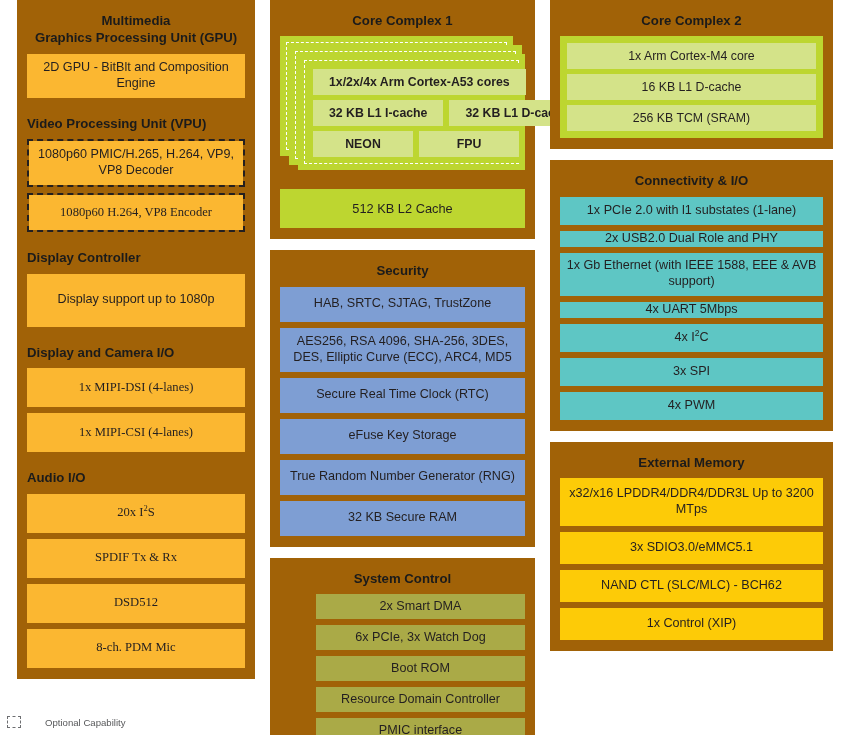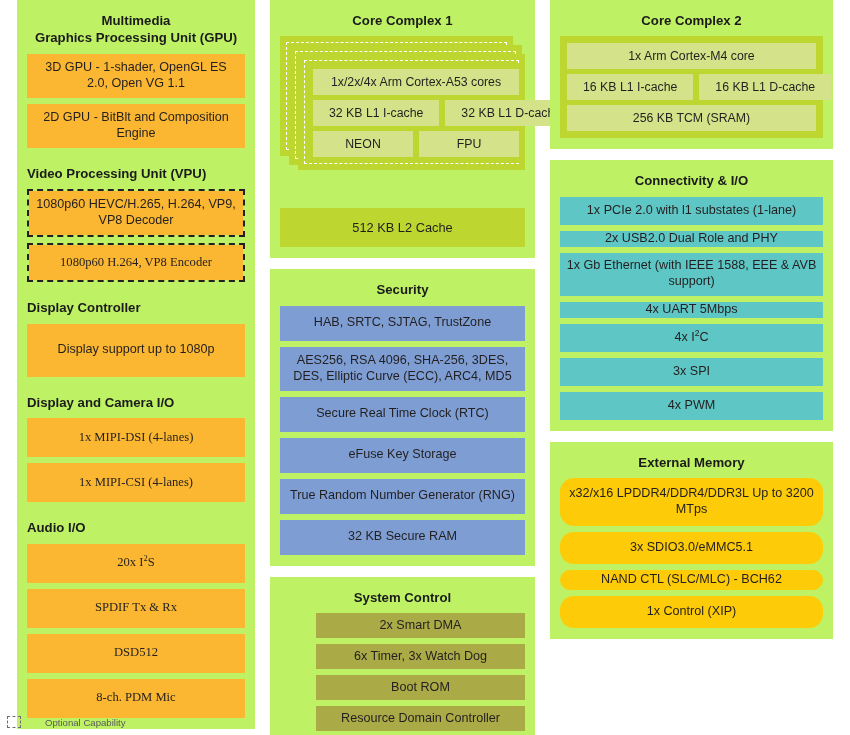--- a/index.html
+++ b/index.html
@@ -25,21 +25,21 @@
   .col {
     position: absolute;
     top: 0;
   }
   .col-left   { left: 17px;  width: 238px; }
   .col-mid    { left: 270px; width: 265px; }
   .col-right  { left: 550px; width: 283px; }
 
   
   .panel {
-    background: #bef264;
+    background: #a16207;
     padding: 9px 10px 11px 10px;
     box-sizing: border-box;
     margin-bottom: 11px;
   }
 
   .panel-title {
     text-align: center;
     font-weight: bold;
     font-size: 13.2px;
     line-height: 1.32;
@@ -63,41 +63,42 @@
     color: #231f20;
     padding: 7px 6px;
     margin-bottom: 6px;
     display: flex;
     align-items: center;
     justify-content: center;
   }
   .blk:last-child { margin-bottom: 0; }
 
   .amber  { background: #fbb731; }
-  .gold   { background: #fdcb07; border-radius: 14px; }
+  .gold   { background: #fdcb07; }
   .teal   { background: #5ec6c4; }
   .blue   { background: #7e9ed3; }
   .olive  { background: #aaaa47; margin-left: 36px; }
 
   .dashed {
     border: 2px dashed #231f20;
     background-clip: padding-box;
   }
 
   
   .h-amber-2line { height: 44px; }
   .h-amber-dash  { height: 48px; }
   .h-amber-tall  { height: 53px; }
   .h-amber-row   { height: 39px; font-family: Liberation Serif, serif; }
 
   
   .cc1-stack {
     position: relative;
     height: 152px;
-    margin-bottom: 20px;
+    margin-bottom: 1px;
+    font-weight: bold;
   }
   .cc1-ghost {
     position: absolute;
     background: #bdd630;
     box-sizing: border-box;
   }
   .cc1-ghost::after {
     content: "";
     position: absolute;
     left: 6px; top: 6px; right: 6px; bottom: 6px;
@@ -174,26 +175,25 @@
 <div class="canvas">
 
   <div class="col col-left">
     <div class="panel">
 
       <div class="panel-title">
         <div>Multimedia</div>
         <div>Graphics Processing Unit (GPU)</div>
       </div>
 
-      <div class="blk amber h-amber-2line">3D GPU - 1-shader, OpenGL ES 2.0, Open VG 1.1</div>
       <div class="blk amber h-amber-2line">2D GPU - BitBlt and Composition Engine</div>
 
       <div class="section-title">Video Processing Unit (VPU)</div>
 
-      <div class="blk amber dashed h-amber-dash">1080p60 HEVC/H.265, H.264, VP9, VP8 Decoder</div>
+      <div class="blk amber dashed h-amber-dash">1080p60 PMIC/H.265, H.264, VP9, VP8 Decoder</div>
       <div class="blk amber dashed h-amber-row">1080p60 H.264, VP8 Encoder</div>
 
       <div class="section-title">Display Controller</div>
 
       <div class="blk amber h-amber-tall">Display support up to 1080p</div>
 
       <div class="section-title">Display and Camera I/O</div>
 
       <div class="blk amber h-amber-row">1x MIPI-DSI (4-lanes)</div>
       <div class="blk amber h-amber-row">1x MIPI-CSI (4-lanes)</div>
@@ -242,38 +242,37 @@
       <div class="blk blue" style="height:44px">AES256, RSA 4096, SHA-256, 3DES, DES, Elliptic Curve (ECC), ARC4, MD5</div>
       <div class="blk blue" style="height:35px">Secure Real Time Clock (RTC)</div>
       <div class="blk blue" style="height:35px">eFuse Key Storage</div>
       <div class="blk blue" style="height:35px">True Random Number Generator (RNG)</div>
       <div class="blk blue" style="height:35px">32 KB Secure RAM</div>
     </div>
 
     <div class="panel">
       <div class="panel-title">System Control</div>
       <div class="blk olive" style="height:25px">2x Smart DMA</div>
-      <div class="blk olive" style="height:25px">6x Timer, 3x Watch Dog</div>
+      <div class="blk olive" style="height:25px">6x PCIe, 3x Watch Dog</div>
       <div class="blk olive" style="height:25px">Boot ROM</div>
       <div class="blk olive" style="height:25px">Resource Domain Controller</div>
       <div class="blk olive" style="height:25px">PMIC interface</div>
 
     </div>
   </div>
 
   <div class="col col-right">
 
     <div class="panel">
       <div class="panel-title">Core Complex 2</div>
       <div class="cc2-card">
         <div class="cc-row">
           <div class="cc-cell">1x Arm Cortex-M4 core</div>
         </div>
         <div class="cc-row">
-          <div class="cc-cell">16 KB L1  I-cache</div>
           <div class="cc-cell">16 KB L1 D-cache</div>
         </div>
         <div class="cc-row">
           <div class="cc-cell">256 KB TCM (SRAM)</div>
         </div>
       </div>
     </div>
 
     <div class="panel">
       <div class="panel-title">Connectivity &amp; I/O</div>
@@ -285,21 +284,21 @@
           <span>4x I<sup>2</sup>C</span>
         </div>
       <div class="blk teal" style="height:28px">3x SPI</div>
       <div class="blk teal" style="height:28px">4x PWM</div>
     </div>
 
     <div class="panel">
       <div class="panel-title">External Memory</div>
       <div class="blk gold" style="height:48px">x32/x16 LPDDR4/DDR4/DDR3L Up to 3200 MTps</div>
       <div class="blk gold" style="height:32px">3x SDIO3.0/eMMC5.1</div>
-      <div class="blk gold" style="height:20px">NAND CTL (SLC/MLC) - BCH62</div>
+      <div class="blk gold" style="height:32px">NAND CTL (SLC/MLC) - BCH62</div>
       <div class="blk gold" style="height:32px">1x Control (XIP)</div>
     </div>
   </div>
 
   <div class="legend">
     <span class="legend-swatch"></span>
     <span class="legend-label">Optional Capability</span>
   </div>
 
 </div>

